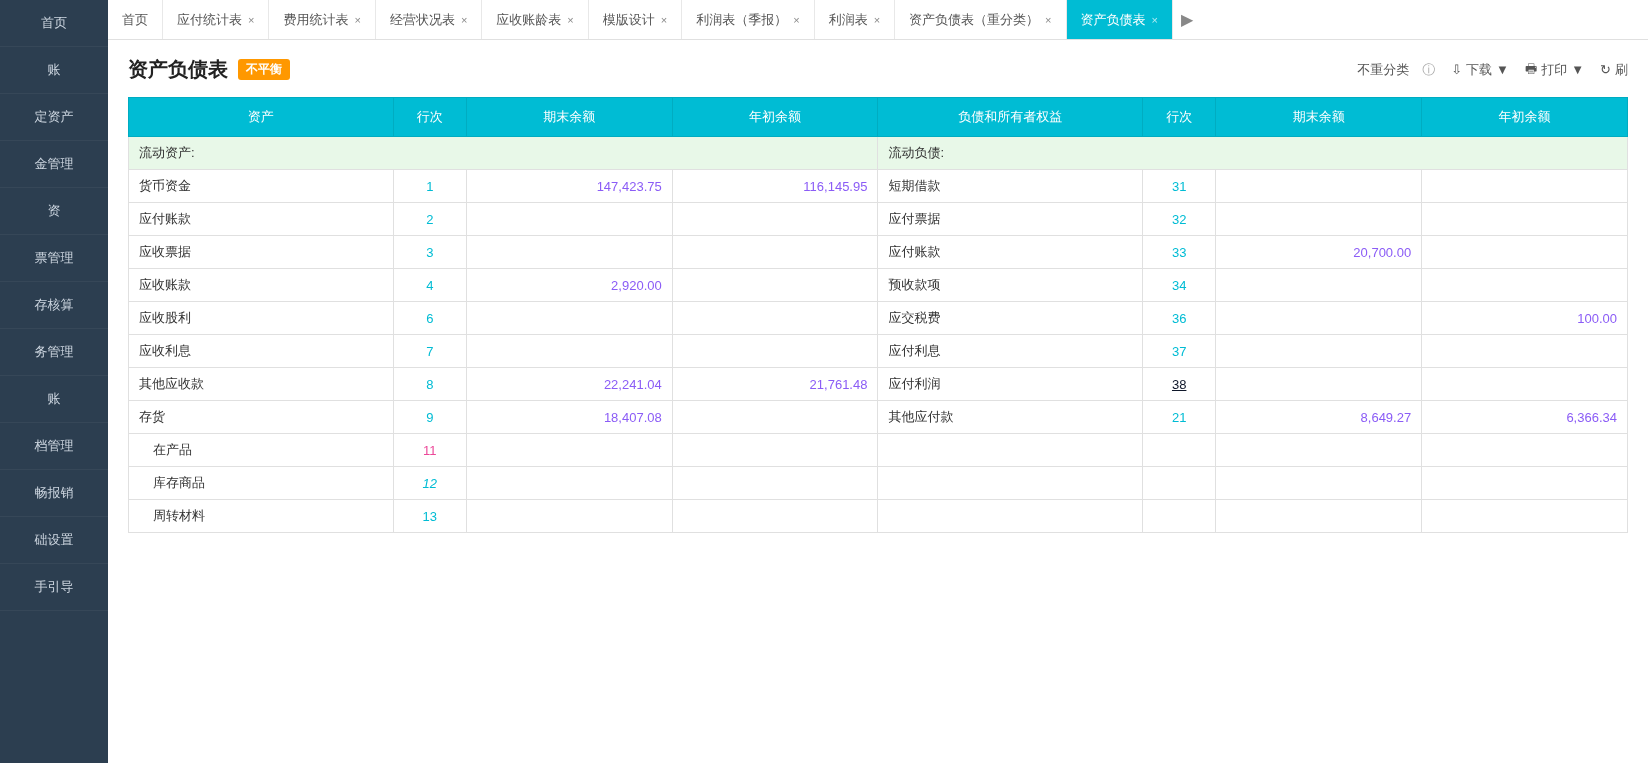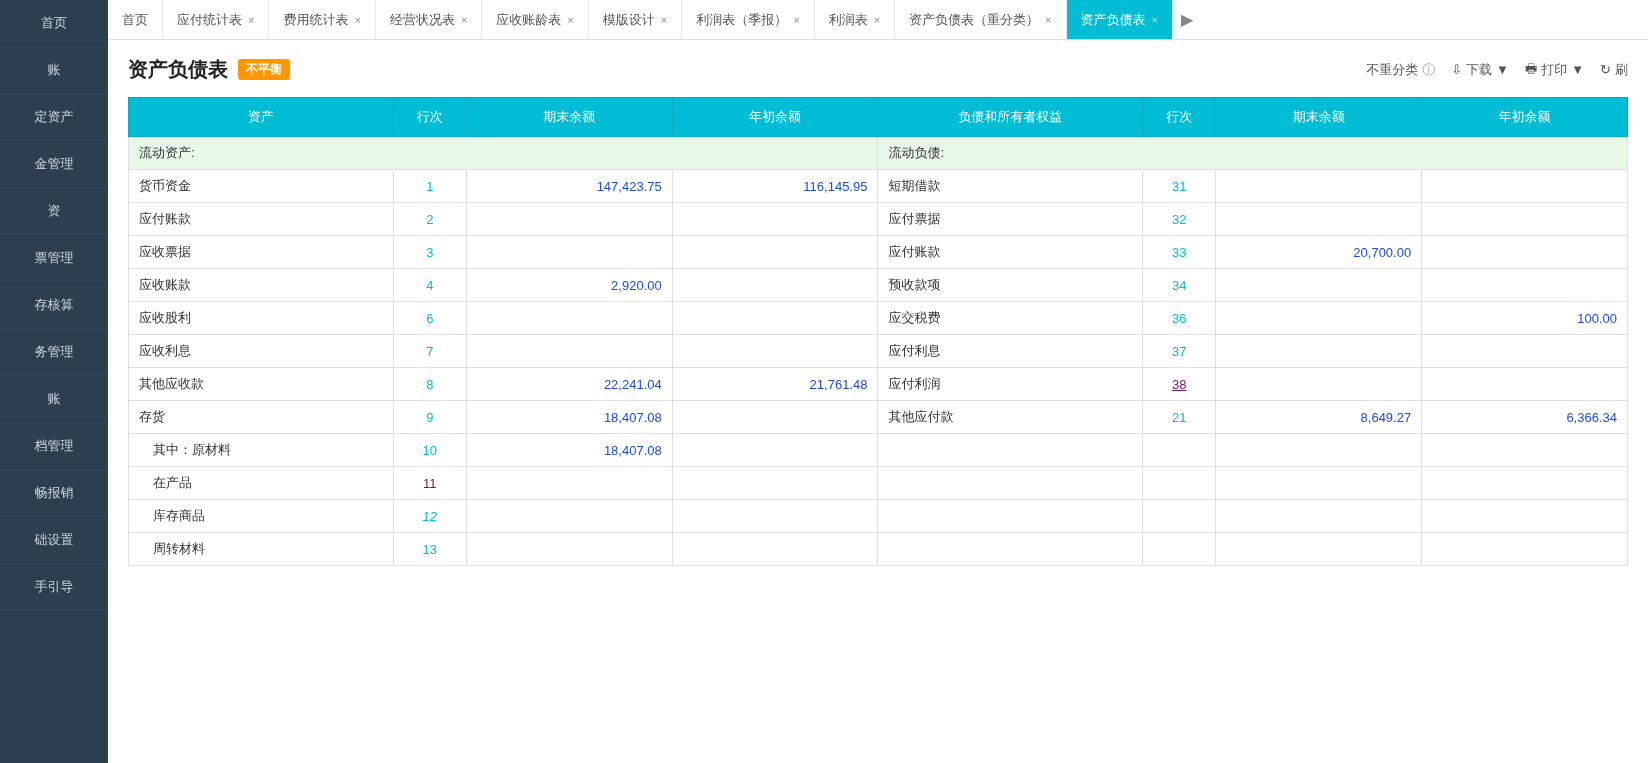--- a/index.html
+++ b/index.html
@@ -120,21 +120,21 @@
     .header-actions .action-btn {
       display: flex;
       align-items: center;
       gap: 4px;
       cursor: pointer;
       color: #555;
     }
     .no-reclassify {
       display: flex;
       align-items: center;
-      gap: 4px;
+      gap: 13px;
       color: #555;
       font-size: 13px;
     }
 
     
     .balance-table {
       width: 100%;
       border-collapse: collapse;
       font-size: 13px;
     }
@@ -146,21 +146,21 @@
       border: 1px solid #00acc1;
       font-weight: normal;
     }
     .balance-table td {
       border: 1px solid #e0e0e0;
       padding: 7px 10px;
       color: #333;
     }
     .balance-table td.center { text-align: center; }
     .balance-table td.right { text-align: right; }
-    .balance-table td.num { color: #1d4ed8; padding-left: 39px; }
+    .balance-table td.num { color: #8b5cf6; padding-left: 39px; }
 
     
     .section-header td {
       background: #e8f8e8 !important;
       color: #333;
       font-size: 13px;
       padding: 7px 10px;
     }
 
     
@@ -345,71 +345,61 @@
         <td class="row-num center" style="color:#00bcd4;">37</td>
         <td class="right num"></td>
         <td class="right num"></td>
       </tr>
           <tr>
         <td style="">其他应收款</td>
         <td class="row-num center" style="color:#00bcd4;">8</td>
         <td class="right num">22,241.04</td>
         <td class="right num">21,761.48</td>
         <td style="">应付利润</td>
-        <td class="row-num center" style="color:#701a75;text-decoration:underline;">38</td>
+        <td class="row-num center" style="color:#0f172a;text-decoration:underline;">38</td>
         <td class="right num"></td>
         <td class="right num"></td>
       </tr>
           <tr>
         <td style="">存货</td>
         <td class="row-num center" style="color:#00bcd4;">9</td>
         <td class="right num">18,407.08</td>
         <td class="right num"></td>
         <td style="">其他应付款</td>
         <td class="row-num center" style="color:#00bcd4;">21</td>
         <td class="right num">8,649.27</td>
         <td class="right num">6,366.34</td>
       </tr>
           <tr>
-        <td style="padding-left:24px;">其中：原材料</td>
-        <td class="row-num center" style="color:#00bcd4;">10</td>
-        <td class="right num">18,407.08</td>
+        <td style="padding-left:24px;">在产品</td>
+        <td class="row-num center" style="color:#ec4899;">11</td>
+        <td class="right num"></td>
         <td class="right num"></td>
         <td style=""></td>
         <td class="row-num center" style="color:#00bcd4;"></td>
         <td class="right num"></td>
         <td class="right num"></td>
       </tr>
           <tr>
-        <td style="padding-left:24px;">在产品</td>
-        <td class="row-num center" style="color:#7f1d1d;">11</td>
+        <td style="padding-left:24px;">库存商品</td>
+        <td class="row-num center" style="color:#00bcd4;font-style:italic;">12</td>
         <td class="right num"></td>
         <td class="right num"></td>
         <td style=""></td>
         <td class="row-num center" style="color:#00bcd4;"></td>
         <td class="right num"></td>
         <td class="right num"></td>
       </tr>
           <tr>
-        <td style="padding-left:24px;">库存商品</td>
-        <td class="row-num center" style="color:#00bcd4;font-style:italic;">12</td>
+        <td style="padding-left:24px;">周转材料</td>
+        <td class="row-num center" style="color:#00bcd4;">13</td>
         <td class="right num"></td>
         <td class="right num"></td>
         <td style=""></td>
         <td class="row-num center" style="color:#00bcd4;"></td>
         <td class="right num"></td>
         <td class="right num"></td>
       </tr>
-          <tr>
-        <td style="padding-left:24px;">周转材料</td>
-        <td class="row-num center" style="color:#00bcd4;">13</td>
-        <td class="right num"></td>
-        <td class="right num"></td>
-        <td style=""></td>
-        <td class="row-num center" style="color:#00bcd4;"></td>
-        <td class="right num"></td>
-        <td class="right num"></td>
-      </tr>
         </tbody>
     </table>
 
   </div>
 </div>
 
 </body></html>

